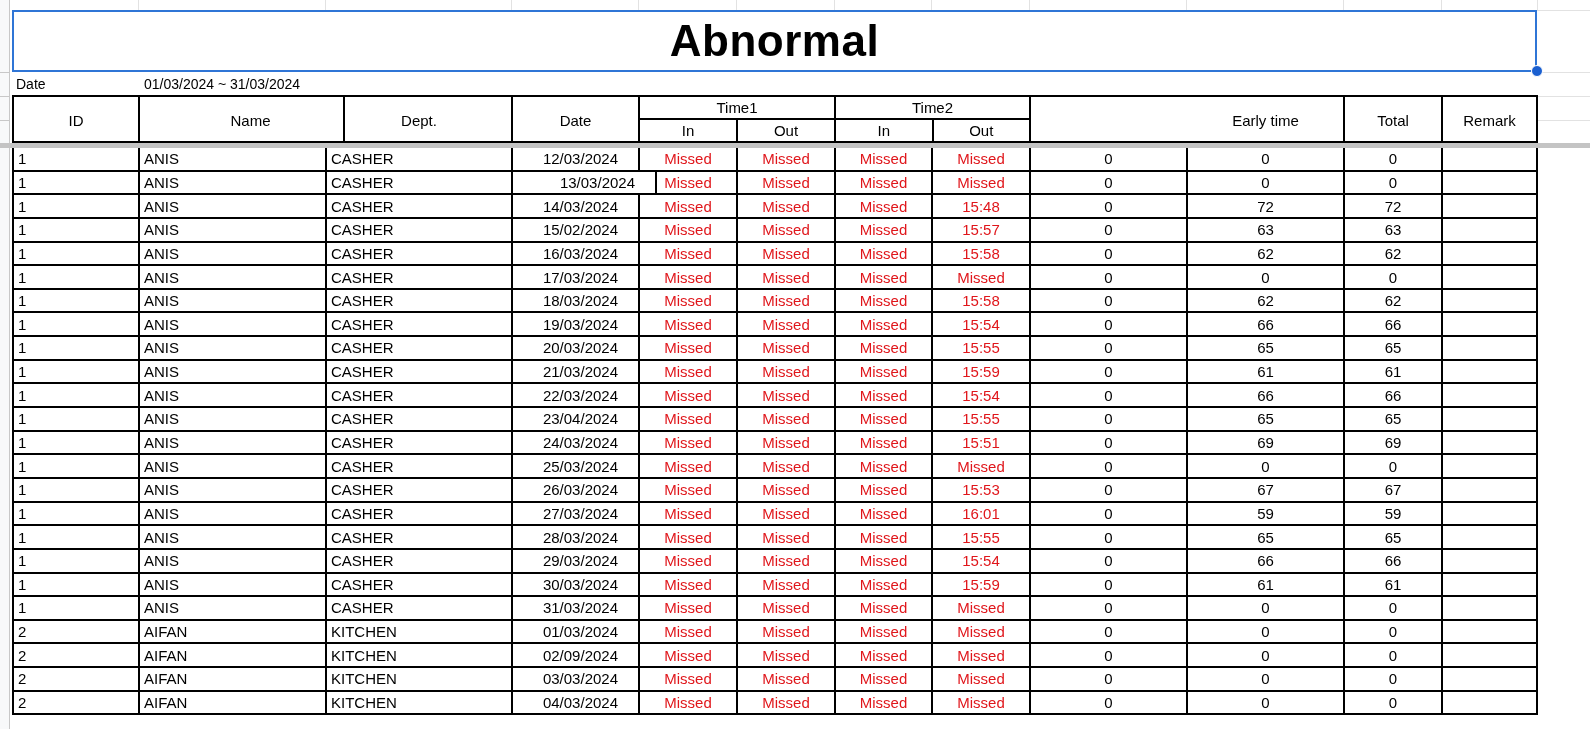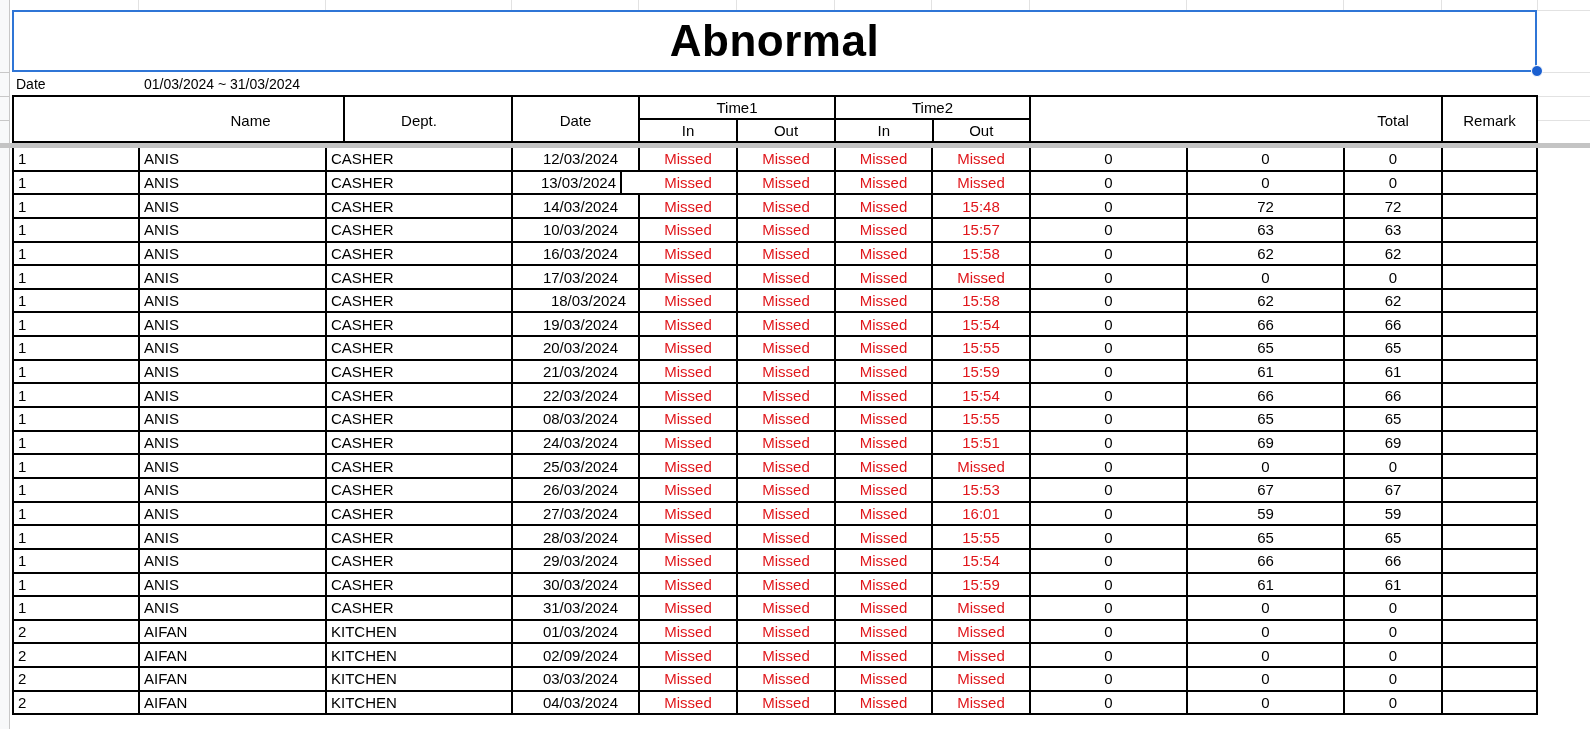--- a/index.html
+++ b/index.html
@@ -80,37 +80,39 @@
 <div class="sheet">
   <div class="title-cell">Abnormal</div>
   <div class="sel-handle"></div>
 
   <div class="date-row">
     <span class="lbl">Date</span>
     <span class="val">01/03/2024 ~ 31/03/2024</span>
   </div>
 
   <div class="hdr">
+    <div class="hcell" style="left:0;width:126px">ID</div>
     <div class="hcell" style="left:144px;width:187px">Name</div>
     <div class="hcell" style="left:313px;width:186px">Dept.</div>
     <div class="hcell" style="left:499px;width:127px">Date</div>
     <div class="hgroup" style="left:626px;width:196px">
       <div class="gtitle">Time1</div>
       <div class="subs">
         <div class="sub">In</div>
         <div class="sub">Out</div>
       </div>
     </div>
     <div class="hgroup" style="left:822px;width:195px">
       <div class="gtitle">Time2</div>
       <div class="subs">
         <div class="sub">In</div>
         <div class="sub">Out</div>
       </div>
     </div>
+    <div class="hcell" style="left:1174px;width:157px">Early time</div>
     <div class="hcell" style="left:1331px;width:98px">Total</div>
     <div class="hcell last" style="left:1429px;width:93px">Remark</div>
   </div>
 
   <div class="freeze"></div>
 
   <div class="rows" id="rows">
       <div class="row">
     <div class="cell l" style="left:0;width:126px">1</div>
     <div class="cell l" style="left:126px;width:187px">ANIS</div>
@@ -122,21 +124,21 @@
     <div class="cell c red" style="left:919px;width:98px">Missed</div>
     <div class="cell c" style="left:1017px;width:157px">0</div>
     <div class="cell c" style="left:1174px;width:157px">0</div>
     <div class="cell c" style="left:1331px;width:98px">0</div>
     <div class="cell c last" style="left:1429px;width:93px"></div>
   </div>
       <div class="row">
     <div class="cell l" style="left:0;width:126px">1</div>
     <div class="cell l" style="left:126px;width:187px">ANIS</div>
     <div class="cell l" style="left:313px;width:186px">CASHER</div>
-    <div class="cell r" style="left:499px;width:109px;padding-right:4px">13/03/2024</div>
+    <div class="cell r" style="left:499px;width:144px;padding-right:20px">13/03/2024</div>
     <div class="cell c red" style="left:626px;width:98px">Missed</div>
     <div class="cell c red" style="left:724px;width:98px">Missed</div>
     <div class="cell c red" style="left:822px;width:97px">Missed</div>
     <div class="cell c red" style="left:919px;width:98px">Missed</div>
     <div class="cell c" style="left:1017px;width:157px">0</div>
     <div class="cell c" style="left:1174px;width:157px">0</div>
     <div class="cell c" style="left:1331px;width:98px">0</div>
     <div class="cell c last" style="left:1429px;width:93px"></div>
   </div>
       <div class="row">
@@ -150,21 +152,21 @@
     <div class="cell c red" style="left:919px;width:98px">15:48</div>
     <div class="cell c" style="left:1017px;width:157px">0</div>
     <div class="cell c" style="left:1174px;width:157px">72</div>
     <div class="cell c" style="left:1331px;width:98px">72</div>
     <div class="cell c last" style="left:1429px;width:93px"></div>
   </div>
       <div class="row">
     <div class="cell l" style="left:0;width:126px">1</div>
     <div class="cell l" style="left:126px;width:187px">ANIS</div>
     <div class="cell l" style="left:313px;width:186px">CASHER</div>
-    <div class="cell r" style="left:499px;width:127px;padding-right:20px">10/03/2024</div>
+    <div class="cell r" style="left:499px;width:127px;padding-right:20px">15/02/2024</div>
     <div class="cell c red" style="left:626px;width:98px">Missed</div>
     <div class="cell c red" style="left:724px;width:98px">Missed</div>
     <div class="cell c red" style="left:822px;width:97px">Missed</div>
     <div class="cell c red" style="left:919px;width:98px">15:57</div>
     <div class="cell c" style="left:1017px;width:157px">0</div>
     <div class="cell c" style="left:1174px;width:157px">63</div>
     <div class="cell c" style="left:1331px;width:98px">63</div>
     <div class="cell c last" style="left:1429px;width:93px"></div>
   </div>
       <div class="row">
@@ -192,21 +194,21 @@
     <div class="cell c red" style="left:919px;width:98px">Missed</div>
     <div class="cell c" style="left:1017px;width:157px">0</div>
     <div class="cell c" style="left:1174px;width:157px">0</div>
     <div class="cell c" style="left:1331px;width:98px">0</div>
     <div class="cell c last" style="left:1429px;width:93px"></div>
   </div>
       <div class="row">
     <div class="cell l" style="left:0;width:126px">1</div>
     <div class="cell l" style="left:126px;width:187px">ANIS</div>
     <div class="cell l" style="left:313px;width:186px">CASHER</div>
-    <div class="cell r" style="left:499px;width:127px;padding-right:12px">18/03/2024</div>
+    <div class="cell r" style="left:499px;width:127px;padding-right:20px">18/03/2024</div>
     <div class="cell c red" style="left:626px;width:98px">Missed</div>
     <div class="cell c red" style="left:724px;width:98px">Missed</div>
     <div class="cell c red" style="left:822px;width:97px">Missed</div>
     <div class="cell c red" style="left:919px;width:98px">15:58</div>
     <div class="cell c" style="left:1017px;width:157px">0</div>
     <div class="cell c" style="left:1174px;width:157px">62</div>
     <div class="cell c" style="left:1331px;width:98px">62</div>
     <div class="cell c last" style="left:1429px;width:93px"></div>
   </div>
       <div class="row">
@@ -262,21 +264,21 @@
     <div class="cell c red" style="left:919px;width:98px">15:54</div>
     <div class="cell c" style="left:1017px;width:157px">0</div>
     <div class="cell c" style="left:1174px;width:157px">66</div>
     <div class="cell c" style="left:1331px;width:98px">66</div>
     <div class="cell c last" style="left:1429px;width:93px"></div>
   </div>
       <div class="row">
     <div class="cell l" style="left:0;width:126px">1</div>
     <div class="cell l" style="left:126px;width:187px">ANIS</div>
     <div class="cell l" style="left:313px;width:186px">CASHER</div>
-    <div class="cell r" style="left:499px;width:127px;padding-right:20px">08/03/2024</div>
+    <div class="cell r" style="left:499px;width:127px;padding-right:20px">23/04/2024</div>
     <div class="cell c red" style="left:626px;width:98px">Missed</div>
     <div class="cell c red" style="left:724px;width:98px">Missed</div>
     <div class="cell c red" style="left:822px;width:97px">Missed</div>
     <div class="cell c red" style="left:919px;width:98px">15:55</div>
     <div class="cell c" style="left:1017px;width:157px">0</div>
     <div class="cell c" style="left:1174px;width:157px">65</div>
     <div class="cell c" style="left:1331px;width:98px">65</div>
     <div class="cell c last" style="left:1429px;width:93px"></div>
   </div>
       <div class="row">

